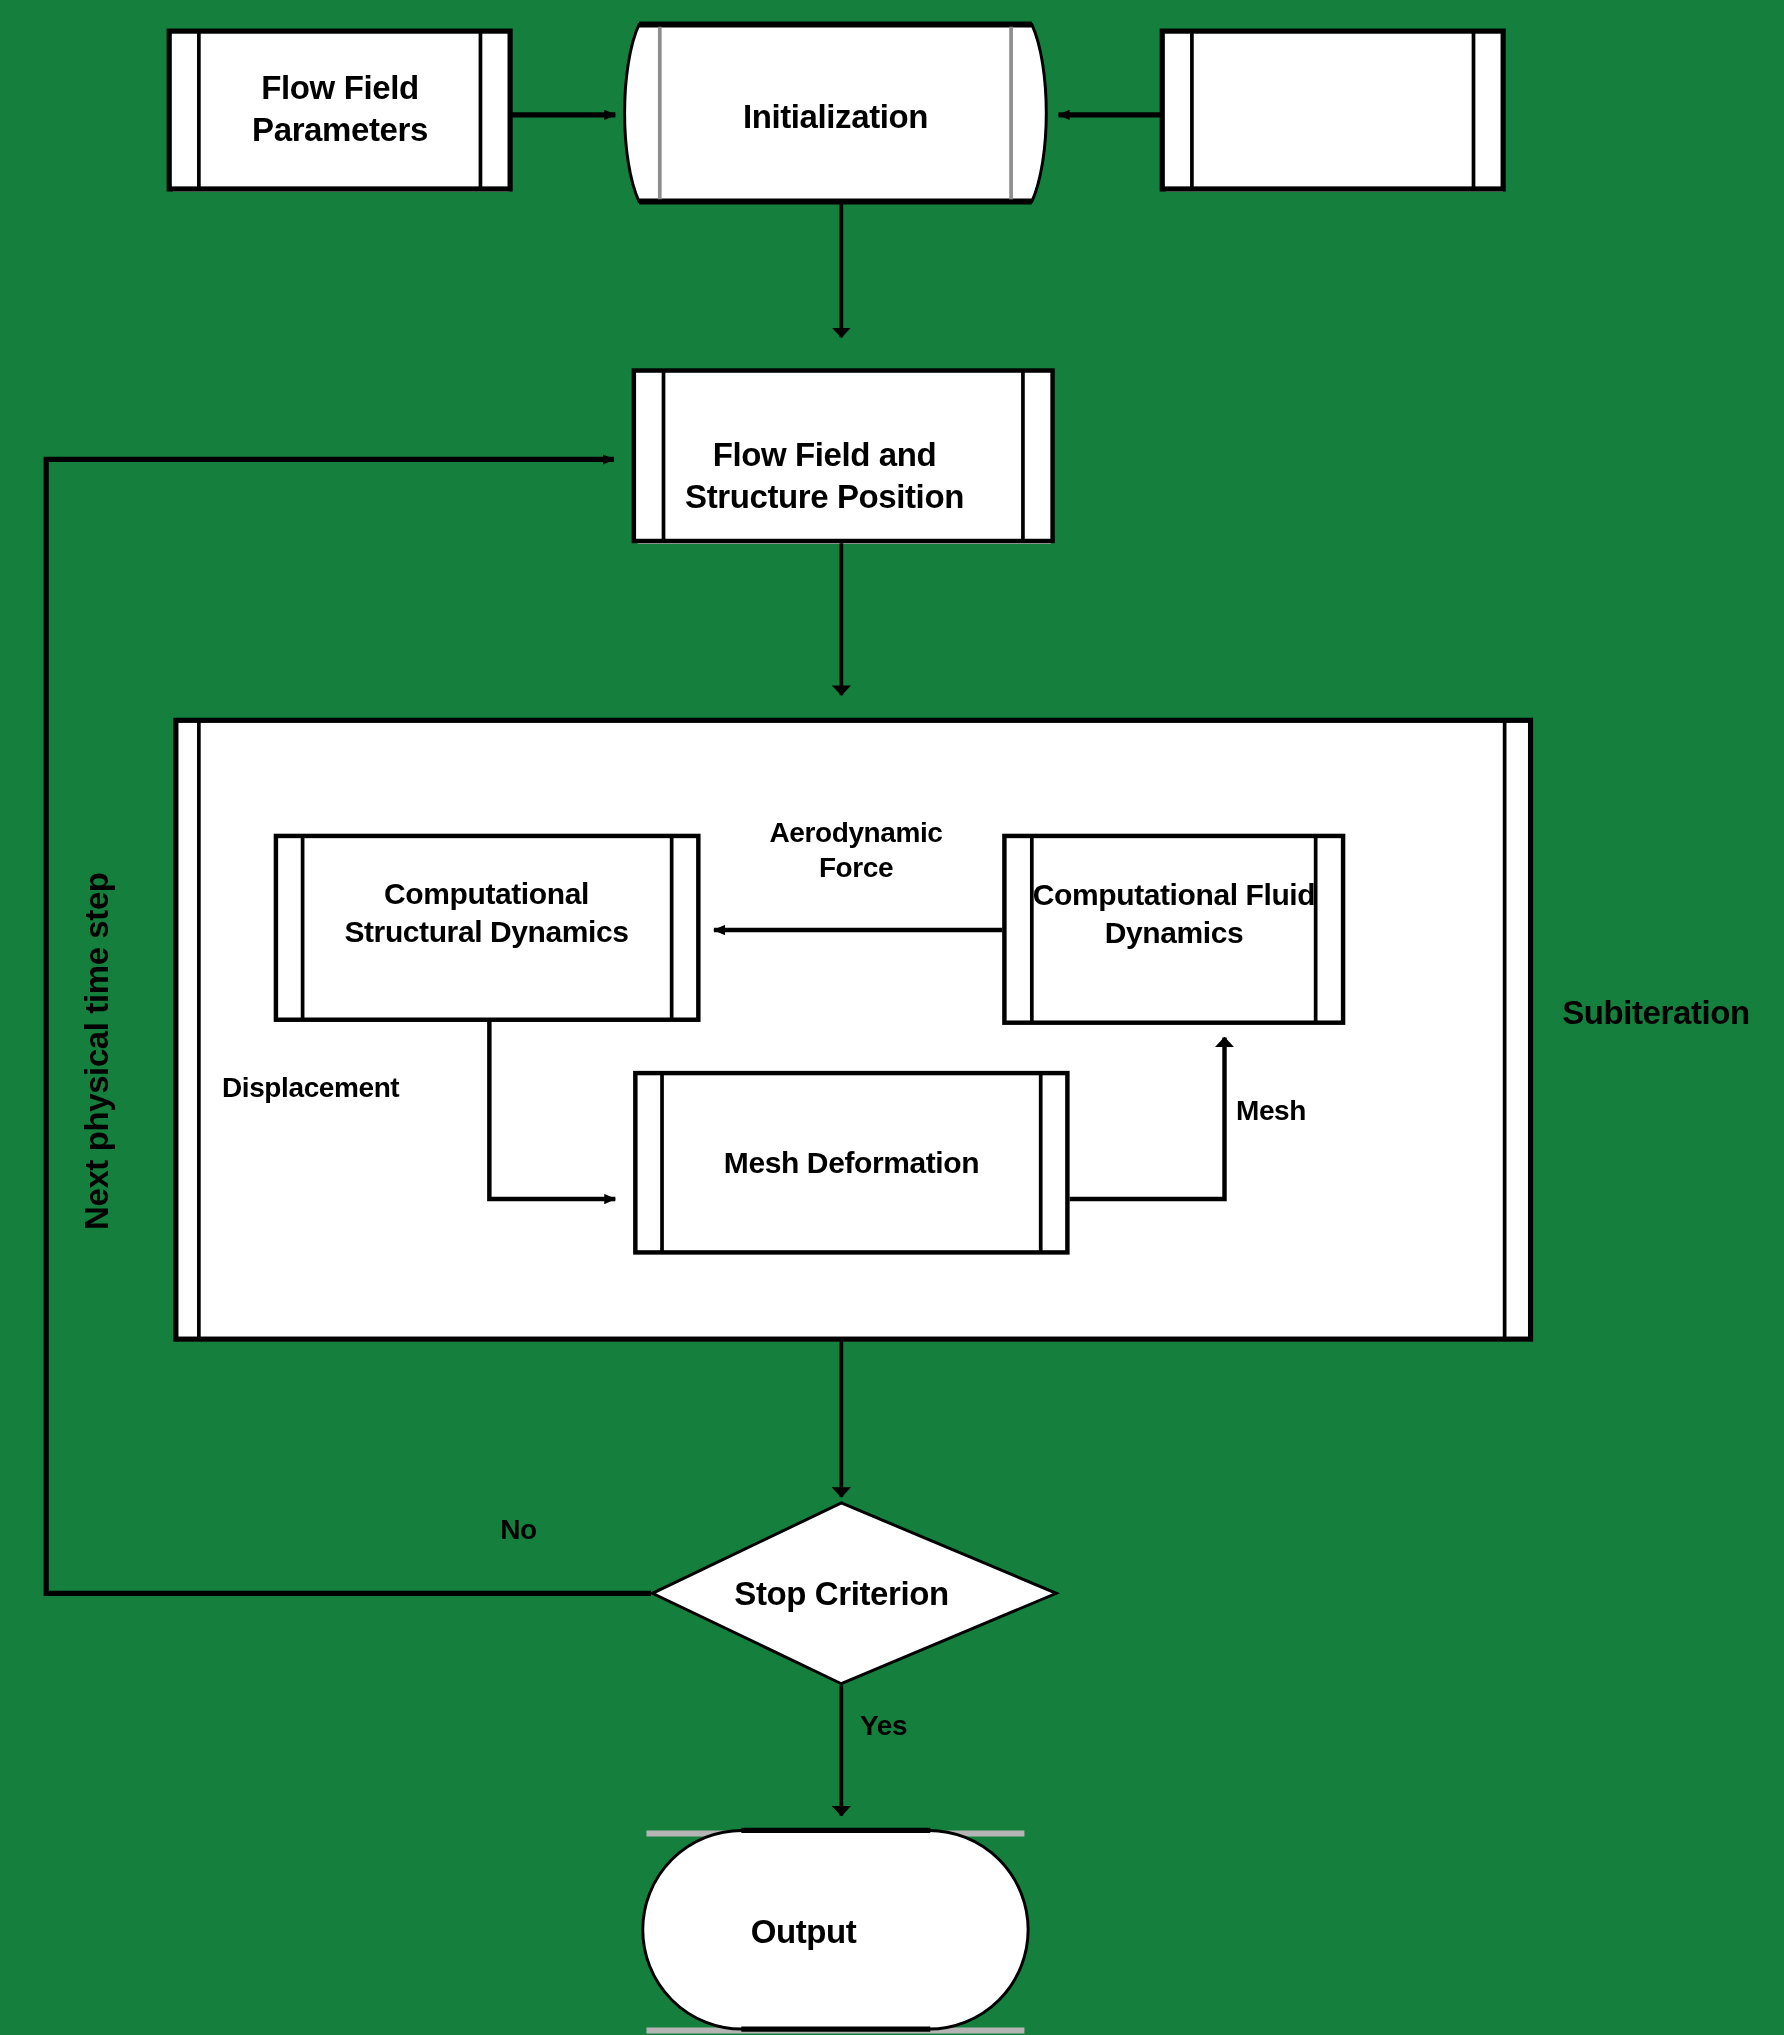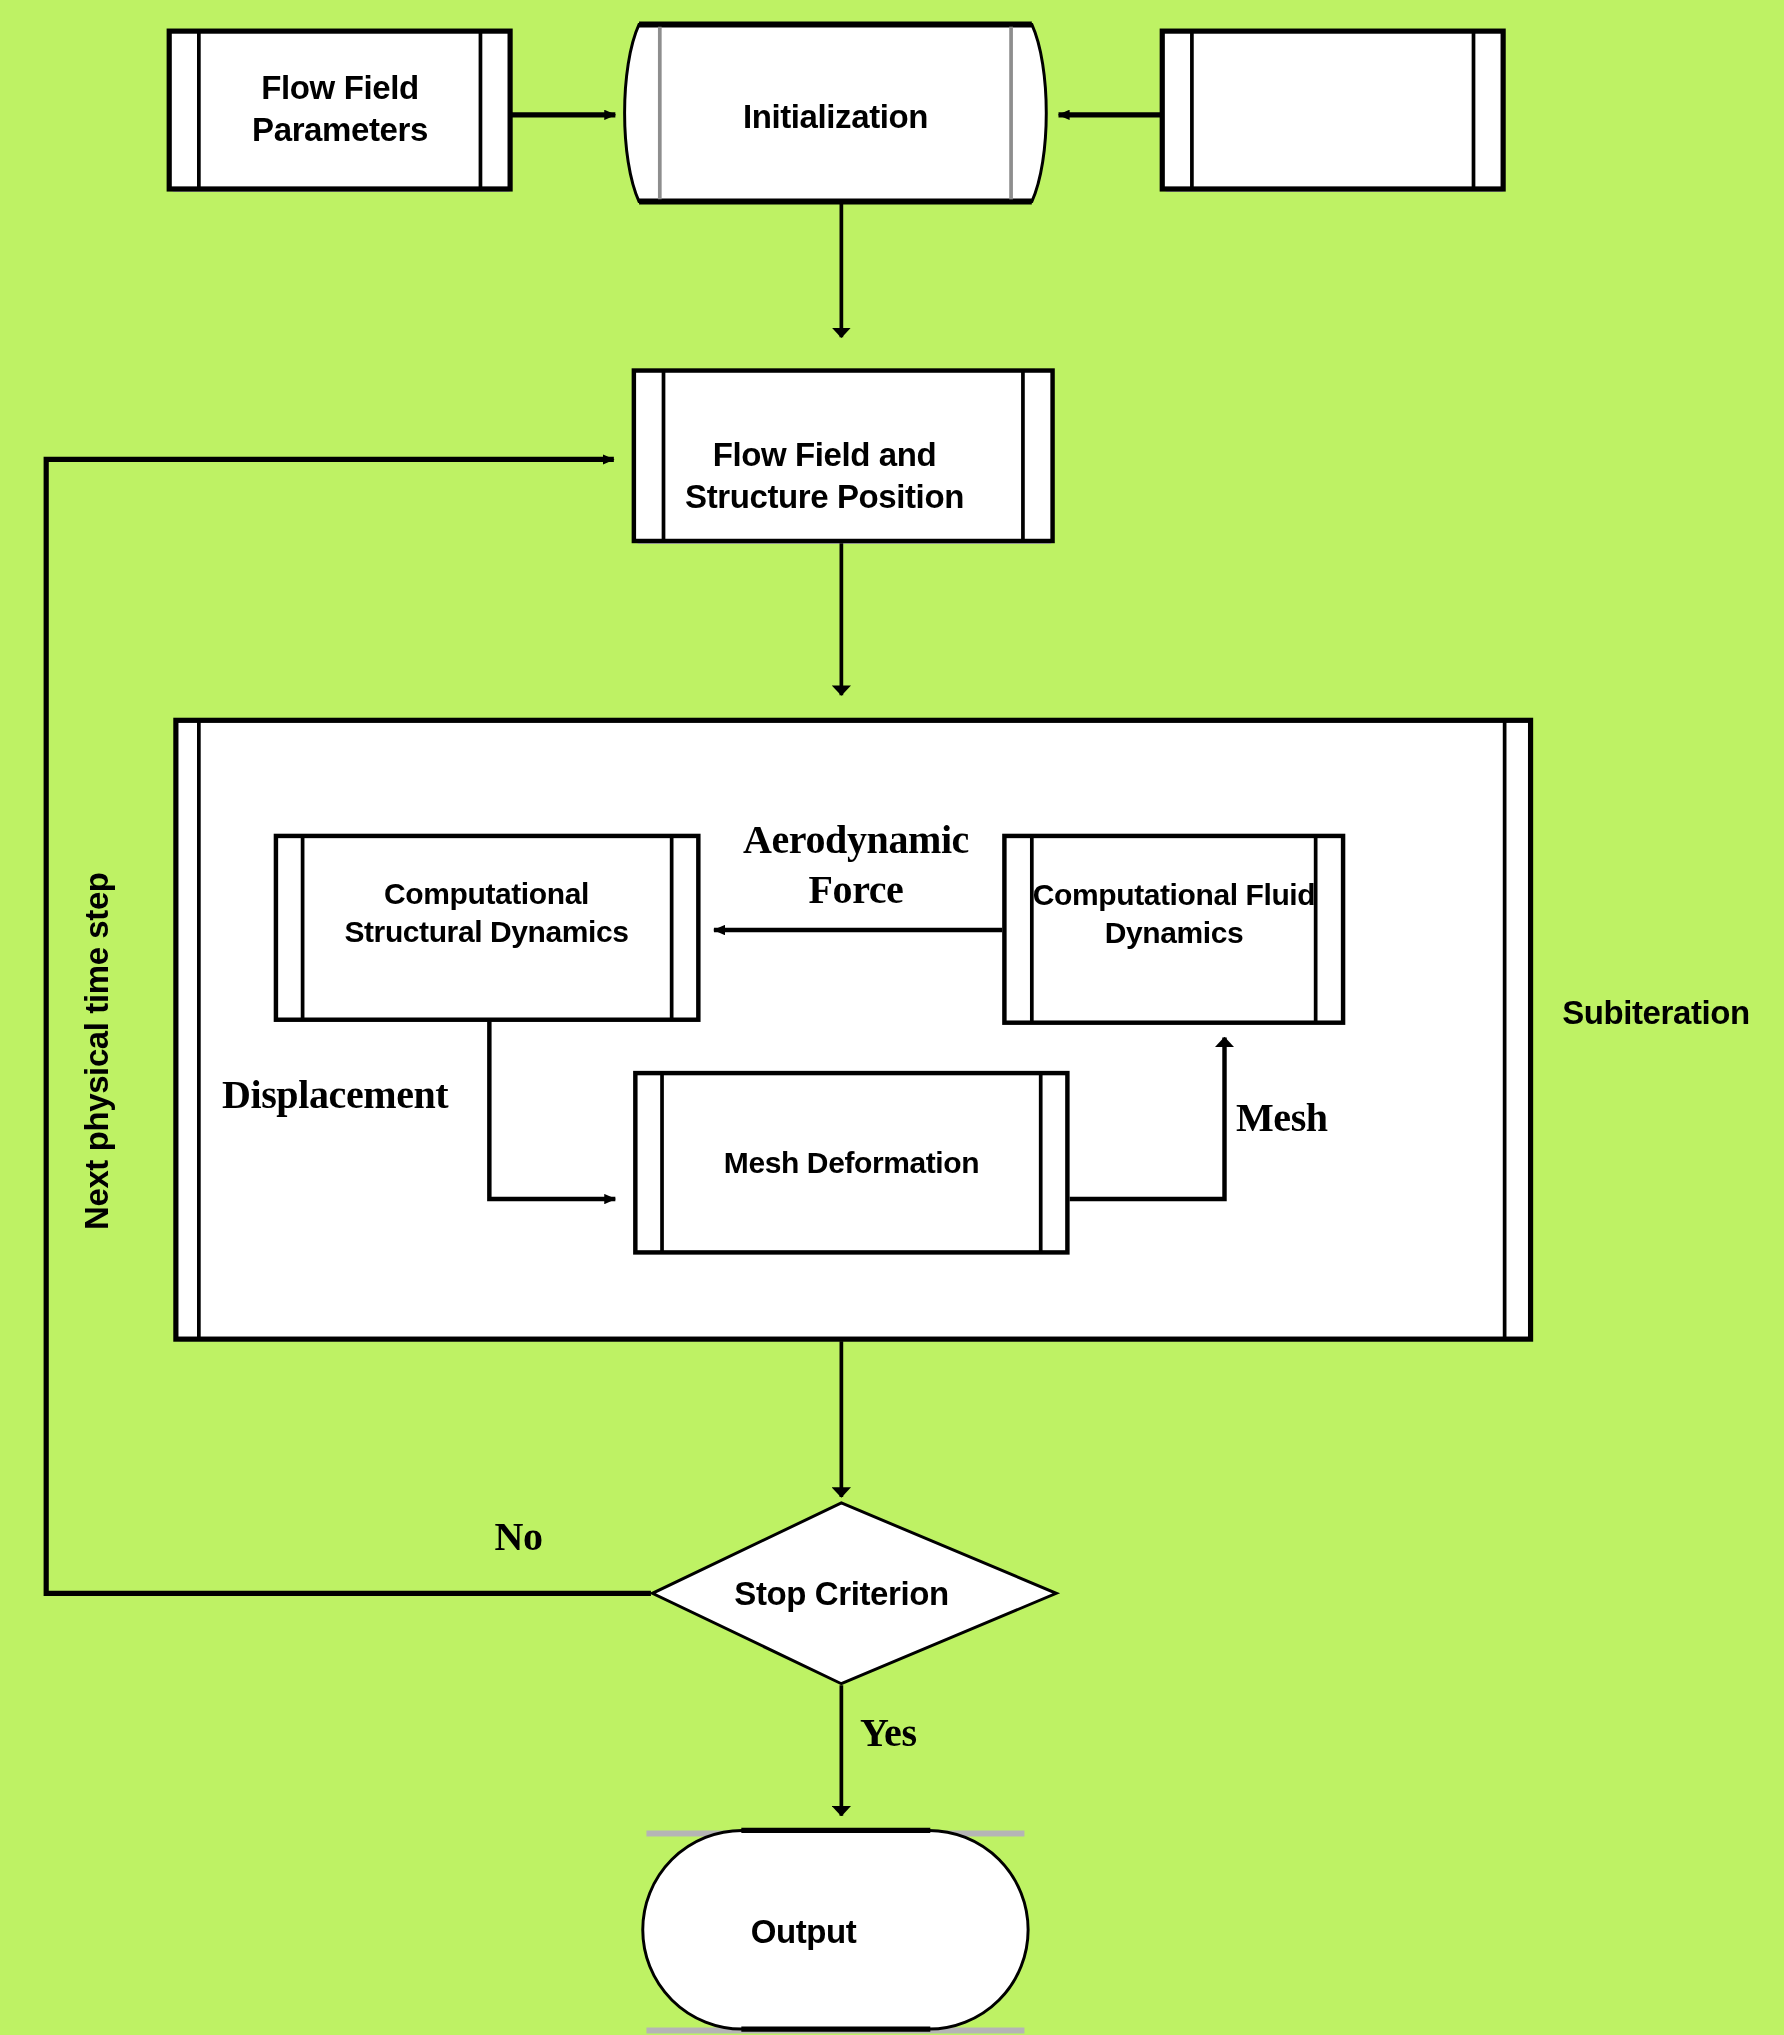--- a/index.html
+++ b/index.html
@@ -5,21 +5,21 @@
 <style>
   html, body {
     margin: 0;
     padding: 0;
     background: #ffffff;
   }
   #stage {
     position: relative;
     width: 1785px;
     height: 2035px;
-    background: #bef264;
+    background: #15803d;
     font-family: "Liberation Sans", sans-serif;
     overflow: hidden;
   }
   #stage svg {
     position: absolute;
     left: 0;
     top: 0;
     width: 1785px;
     height: 2035px;
   }
@@ -33,23 +33,22 @@
     white-space: pre;
     letter-spacing: -0.4px;
   }
   .lbl-box {
     font-size: 33px;
   }
   .lbl-inner {
     font-size: 30px;
   }
   .lbl-edge {
-    font-size: 40px;
+    font-size: 28px;
     font-weight: bold;
-    font-family: Liberation Serif, serif;
   }
   .lbl-side {
     font-size: 33px;
   }
   .vertical-text {
     position: absolute;
     transform-origin: 0 0;
     transform: rotate(-90deg);
     font-size: 33px;
     font-weight: bold;

